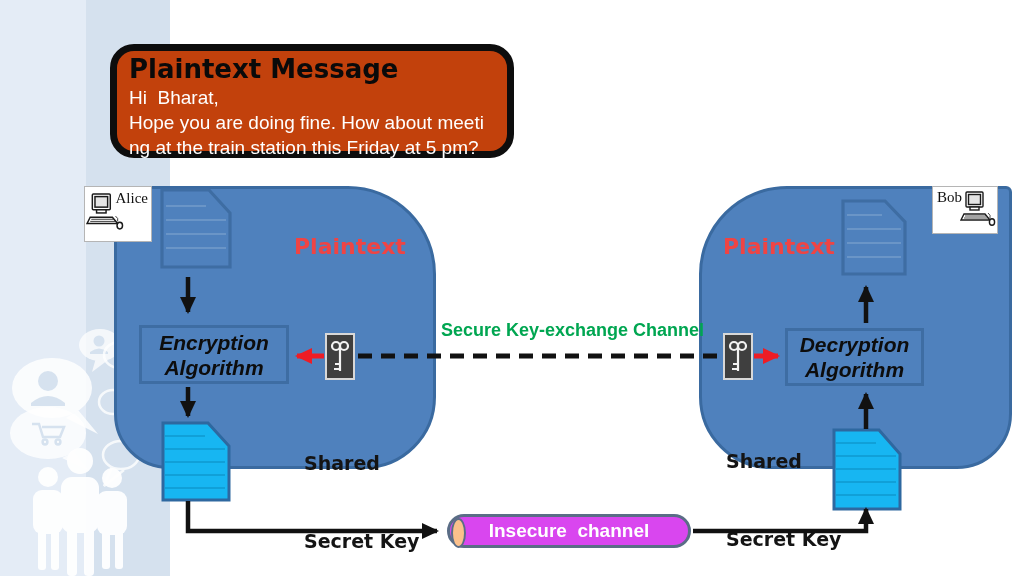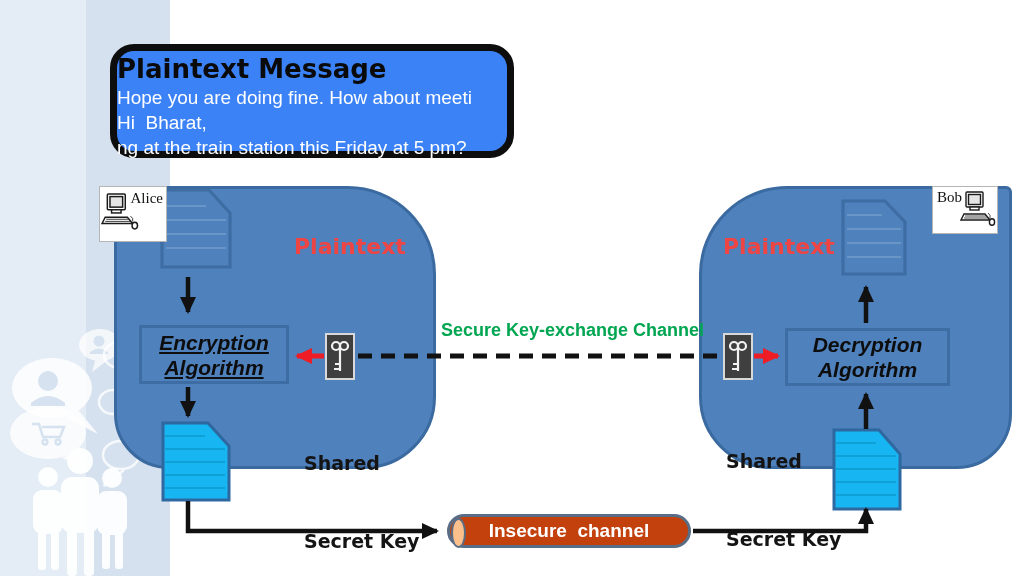--- a/index.html
+++ b/index.html
@@ -5,22 +5,22 @@
   html,body{margin:0;padding:0;background:#ffffff;}
   .slide{position:relative;width:1024px;height:576px;overflow:hidden;background:#ffffff;
          font-family:"Liberation Sans",sans-serif;}
 
   
   .sidebar{position:absolute;left:0;top:0;width:170px;height:576px;z-index:0;
            background:linear-gradient(90deg,#e4ecf6 0,#e4ecf6 86px,#d5e1ee 86px,#d5e1ee 100%);}
 
   
   .msgbox{position:absolute;top:44px;height:114px;width:404px;box-sizing:border-box;
-          background:#3b82f6;border:7px solid #0d0d0d;border-radius:24px;
-          padding:2px 0;z-index:2;}
+          background:#c2410c;border:7px solid #0d0d0d;border-radius:24px;
+          padding:2px 12px;z-index:2;}
   .msgbox.mb-left{left:110px;}
   .msgbox.mb-right{left:610px;}
   .msg-title{font-family:"DejaVu Sans",sans-serif;font-weight:bold;color:#0a0a0a;
              white-space:pre;line-height:32px;}
   .mb-left .msg-title{font-size:26px;}
   .mb-right .msg-title{font-size:22px;letter-spacing:.2px;}
   .msg-line{color:#ffffff;font-size:19px;line-height:25px;white-space:pre;}
 
   
   .bigshape{position:absolute;top:186px;height:283px;box-sizing:border-box;
@@ -30,49 +30,49 @@
 
   
   .plain-label{position:absolute;z-index:3;font-family:"DejaVu Sans",sans-serif;
                font-weight:bold;font-size:22px;color:#ef4444;}
   .pl-left{left:294px;top:234px;}
   .pl-right{left:723px;top:234px;}
   .algo-box{position:absolute;z-index:3;box-sizing:border-box;background:#4f81bd;
             border:3px solid #3e6da3;display:flex;flex-direction:column;
             align-items:center;justify-content:center;
             font-style:italic;font-weight:bold;font-size:21px;line-height:25px;color:#0d0d0d;}
-  .ab-left{left:139px;top:325px;width:150px;height:59px;text-decoration:underline;}
-  .ab-right{left:785px;top:328px;width:165px;height:58px;}
+  .ab-left{left:139px;top:325px;width:150px;height:59px;}
+  .ab-right{left:785px;top:328px;width:139px;height:58px;}
   .captions{position:absolute;z-index:3;font-family:"DejaVu Sans",sans-serif;
             font-weight:bold;font-size:19px;line-height:26px;color:#141414;white-space:pre;}
   .cap-left{left:304px;top:398px;}
   .cap-right{left:726px;top:396px;}
   .secure-label{position:absolute;left:441px;top:320px;width:256px;text-align:center;z-index:3;
                 font-weight:bold;font-size:18px;color:#00a651;white-space:pre;}
 
   
   .keyicon{position:absolute;width:30px;height:47px;box-sizing:border-box;z-index:6;
            background:#3f3f3f;border:2px solid #d8d8d8;display:flex;align-items:center;justify-content:center;}
   .ki-left{left:325px;top:333px;}
   .ki-right{left:723px;top:333px;}
 
   
   .docsvg{position:absolute;z-index:3;}
 
   
   .cylinder{position:absolute;left:447px;top:514px;width:244px;height:34px;box-sizing:border-box;
-            background:#c2410c;border:3px solid #5a6d86;border-radius:17px;z-index:3;}
+            background:#d946ef;border:3px solid #5a6d86;border-radius:17px;z-index:3;}
   .cyl-cap{position:absolute;left:1px;top:1px;width:11px;height:26px;border-radius:50%;
            background:#fbc08c;border:2px solid #5a6d86;}
   .cyl-label{position:absolute;inset:0;display:flex;align-items:center;justify-content:center;
              color:#ffffff;font-weight:bold;font-size:19px;white-space:pre;}
 
   
   .actor{position:absolute;background:#ffffff;border:1px solid #b5b5b5;z-index:4;}
-  .actor-alice{left:99px;top:186px;width:66px;height:54px;text-align:center;}
+  .actor-alice{left:84px;top:186px;width:66px;height:54px;text-align:center;}
   .actor-bob{left:932px;top:186px;width:64px;height:46px;}
   .actor-label{position:absolute;font-family:"Liberation Serif",serif;font-size:15px;color:#111;}
   .actor-alice .actor-label{right:3px;top:3px;}
   .actor-bob .actor-label{left:4px;top:2px;}
   .actor-alice svg{position:absolute;left:1px;top:5px;}
   .actor-bob svg{position:absolute;right:1px;top:3px;}
 
   
   .overlay{position:absolute;left:0;top:0;z-index:5;pointer-events:none;}
 </style>
@@ -126,22 +126,22 @@
         <circle cx="80" cy="461" r="13"></circle>
         <rect x="61" y="477" width="38" height="56" rx="11"></rect>
         <rect x="67" y="528" width="10" height="48" rx="4"></rect>
         <rect x="84" y="528" width="10" height="48" rx="4"></rect>
       </g>
     </svg>
   </div>
 
   <div class="msgbox mb-left">
     <div class="msg-title">Plaintext Message</div>
+    <div class="msg-line">Hi  Bharat,</div>
     <div class="msg-line">Hope you are doing fine. How about meeti</div>
-    <div class="msg-line">Hi  Bharat,</div>
     <div class="msg-line">ng at the train station this Friday at 5 pm?</div>
   </div>
 
 
   <div class="bigshape bs-left"></div>
   <div class="bigshape bs-right"></div>
 
   <div class="actor actor-alice">
     <svg width="38" height="44" viewBox="0 0 36 40">
       <g stroke="#1a1a1a" stroke-width="1.4" fill="#ffffff">

